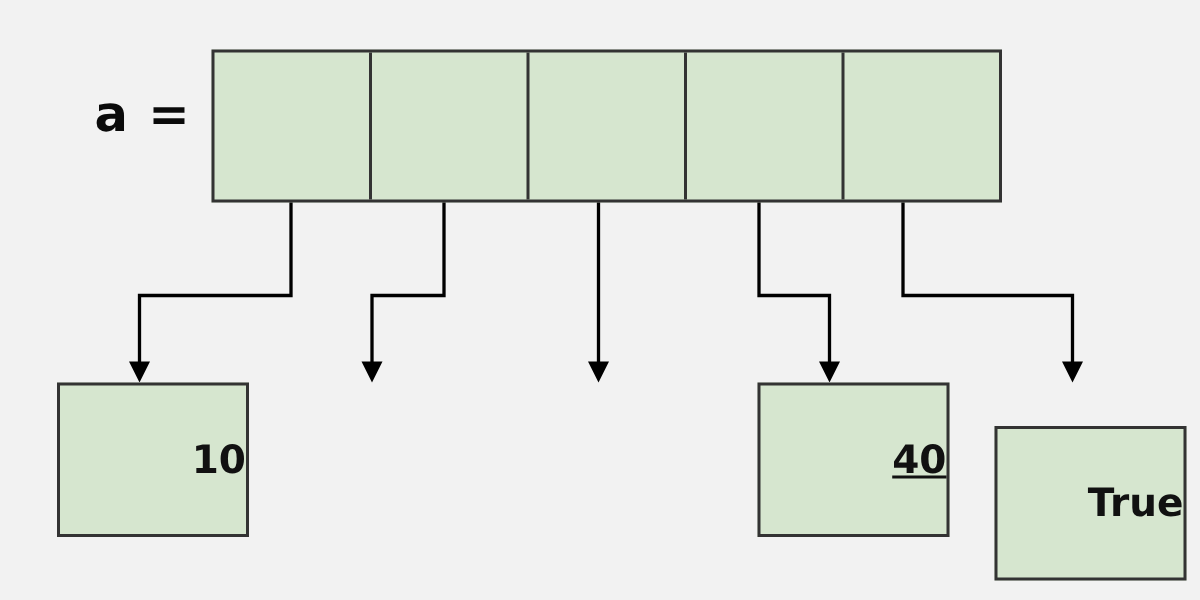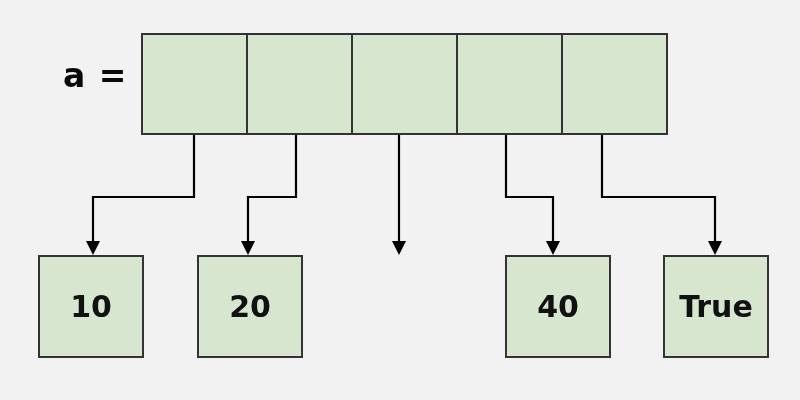--- a/index.html
+++ b/index.html
@@ -50,37 +50,37 @@
     stroke: var(--arrow, #000000);
     stroke-width: 2.2;
   }
   .arrow-head {
     fill: var(--arrow, #000000);
     stroke: none;
   }
   .value-box {
     position: absolute;
     top: 255px;
-    width: 106px;
+    width: 128px;
     height: 103px;
     box-sizing: border-box;
     background: var(--cell-fill, #d6e6cf);
     border: 2px solid var(--cell-border, #333333);
     display: flex;
     align-items: center;
-    justify-content: center;
-    font-size: 30px;
+    justify-content: flex-end;
+    font-size: 26px;
     font-weight: bold;
     color: var(--text, #111111);
   }
   .vb-0 { left: 38px; }
   .vb-1 { left: 197px; }
   .vb-2 { left: 347px; }
-  .vb-3 { left: 505px; }
-  .vb-4 { left: 663px; }
+  .vb-3 { left: 505px; text-decoration: underline; }
+  .vb-4 { left: 663px; margin-top: 29px; }
 </style>
 </head>
 <body>
 
 <div class="stage">
 
   <div class="var-label">a =</div>
 
   <div class="list-box">
     <div class="list-cell"></div>
@@ -109,23 +109,20 @@
     </g>
     <g>
       <path class="arrow-path" d="M602,135 L602,197 L715,197 L715,242"></path>
       <polygon class="arrow-head" points="715,255 708,241 722,241"></polygon>
     </g>
   </svg>
 
   <div class="value-box vb-0">
     <span>10</span>
   </div>
-  <div class="value-box vb-1">
-    <span>20</span>
-  </div>
   <div class="value-box vb-3">
     <span>40</span>
   </div>
   <div class="value-box vb-4">
     <span>True</span>
   </div>
 
 </div>
 
 </body></html>

